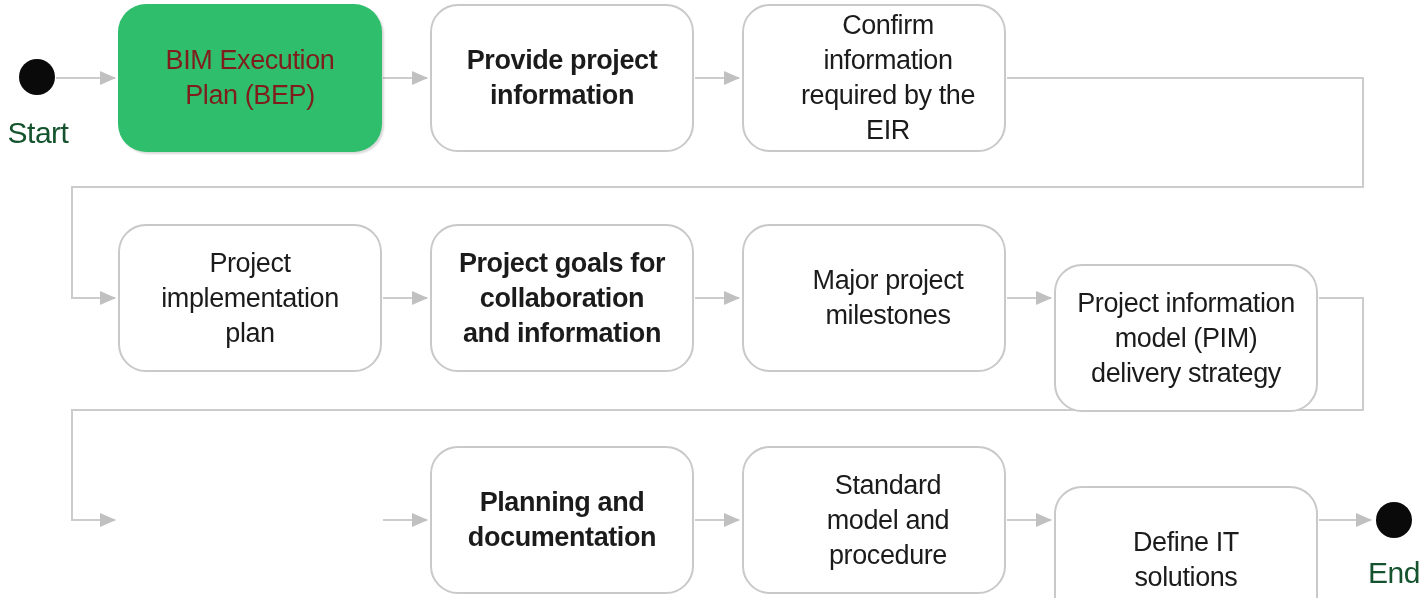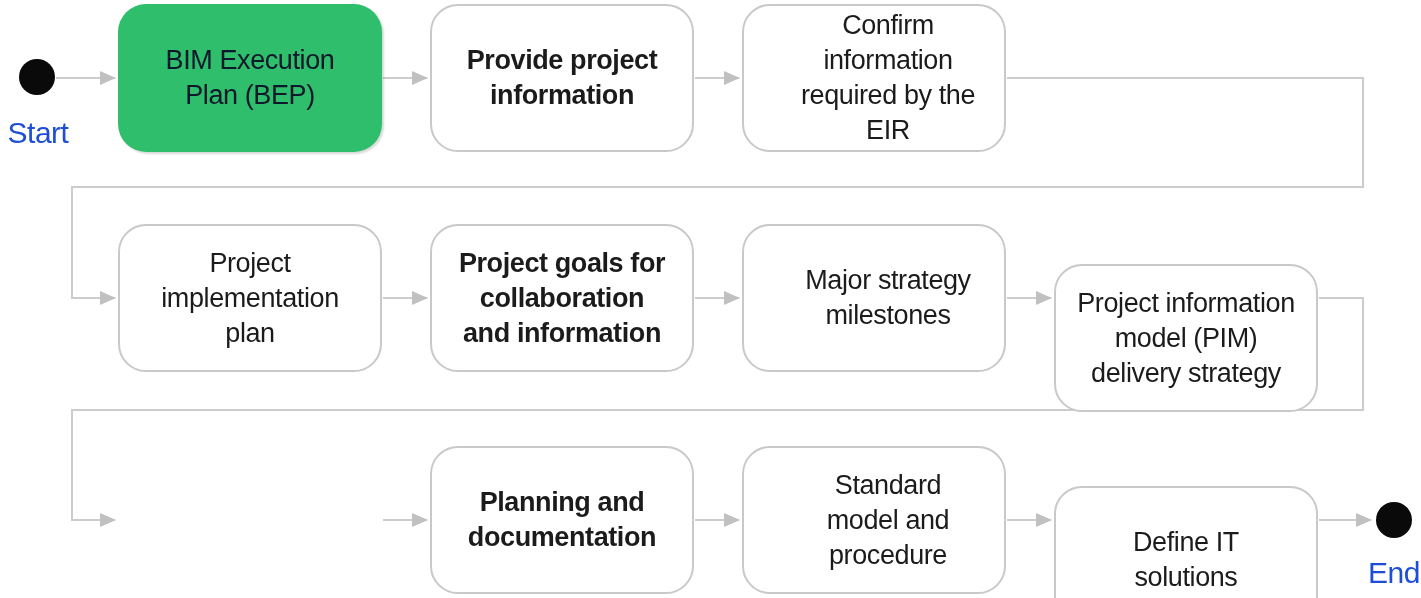--- a/index.html
+++ b/index.html
@@ -20,30 +20,30 @@
     border-radius: 28px;
     display: flex; align-items: center; justify-content: center;
     text-align: center;
     font-size: 27px; line-height: 35px; letter-spacing: -0.4px;
     color: var(--box_text, #1b1b1b);
     white-space: pre-line;
     padding: 6px 8px;
   }
   .box.highlight {
     background: var(--highlight, #2ebe6c);
-    border: none; color: #0f172a;
+    border: none; color: #7f1d1d;
     box-shadow: 2px 2px 2px rgba(0,0,0,0.15);
   }
   
   .c0 { left: 118px; } .c1 { left: 430px; font-weight: bold; } .c2 { left: 742px; padding-left: 36px; } .c3 { left: 1054px; margin-top: 40px; }
   
   .r0 { top: 4px; } .r1 { top: 224px; } .r2 { top: 446px; }
   .terminal-label {
     position: absolute; z-index: 2;
-    font-size: 30px; color: #1d4ed8; text-align: center; letter-spacing: -0.5px;
+    font-size: 30px; color: #14532d; text-align: center; letter-spacing: -0.5px;
   }
   .start-label { left: 0px; top: 116px; width: 76px; }
   .end-label { left: 1358px; top: 556px; width: 72px; }
 </style>
 </head>
 <body style="--highlight: #2ebe6c; --connector: #cccccc; --box_border: #c9c9c9; --box_text: #1b1b1b; --arrowhead: #c0c0c0; --terminal: #0a0a0a;">
 
 <div class="stage">
 
   <svg class="connectors" width="1421" height="598" viewBox="0 0 1421 598">
@@ -84,21 +84,21 @@
   <div class="box r0 c2">Confirm
 information
 required by the EIR</div>
 
   <div class="box r1 c1">Project goals for
 collaboration
 and information</div>
   <div class="box r1 c0">Project
 implementation
 plan</div>
-  <div class="box r1 c2">Major strategy
+  <div class="box r1 c2">Major project
 milestones</div>
   <div class="box r1 c3">Project information
 model (PIM)
 delivery strategy</div>
 
   <div class="box r2 c1">Planning and
 documentation</div>
   <div class="box r2 c2">Standard
 model and
 procedure</div>

